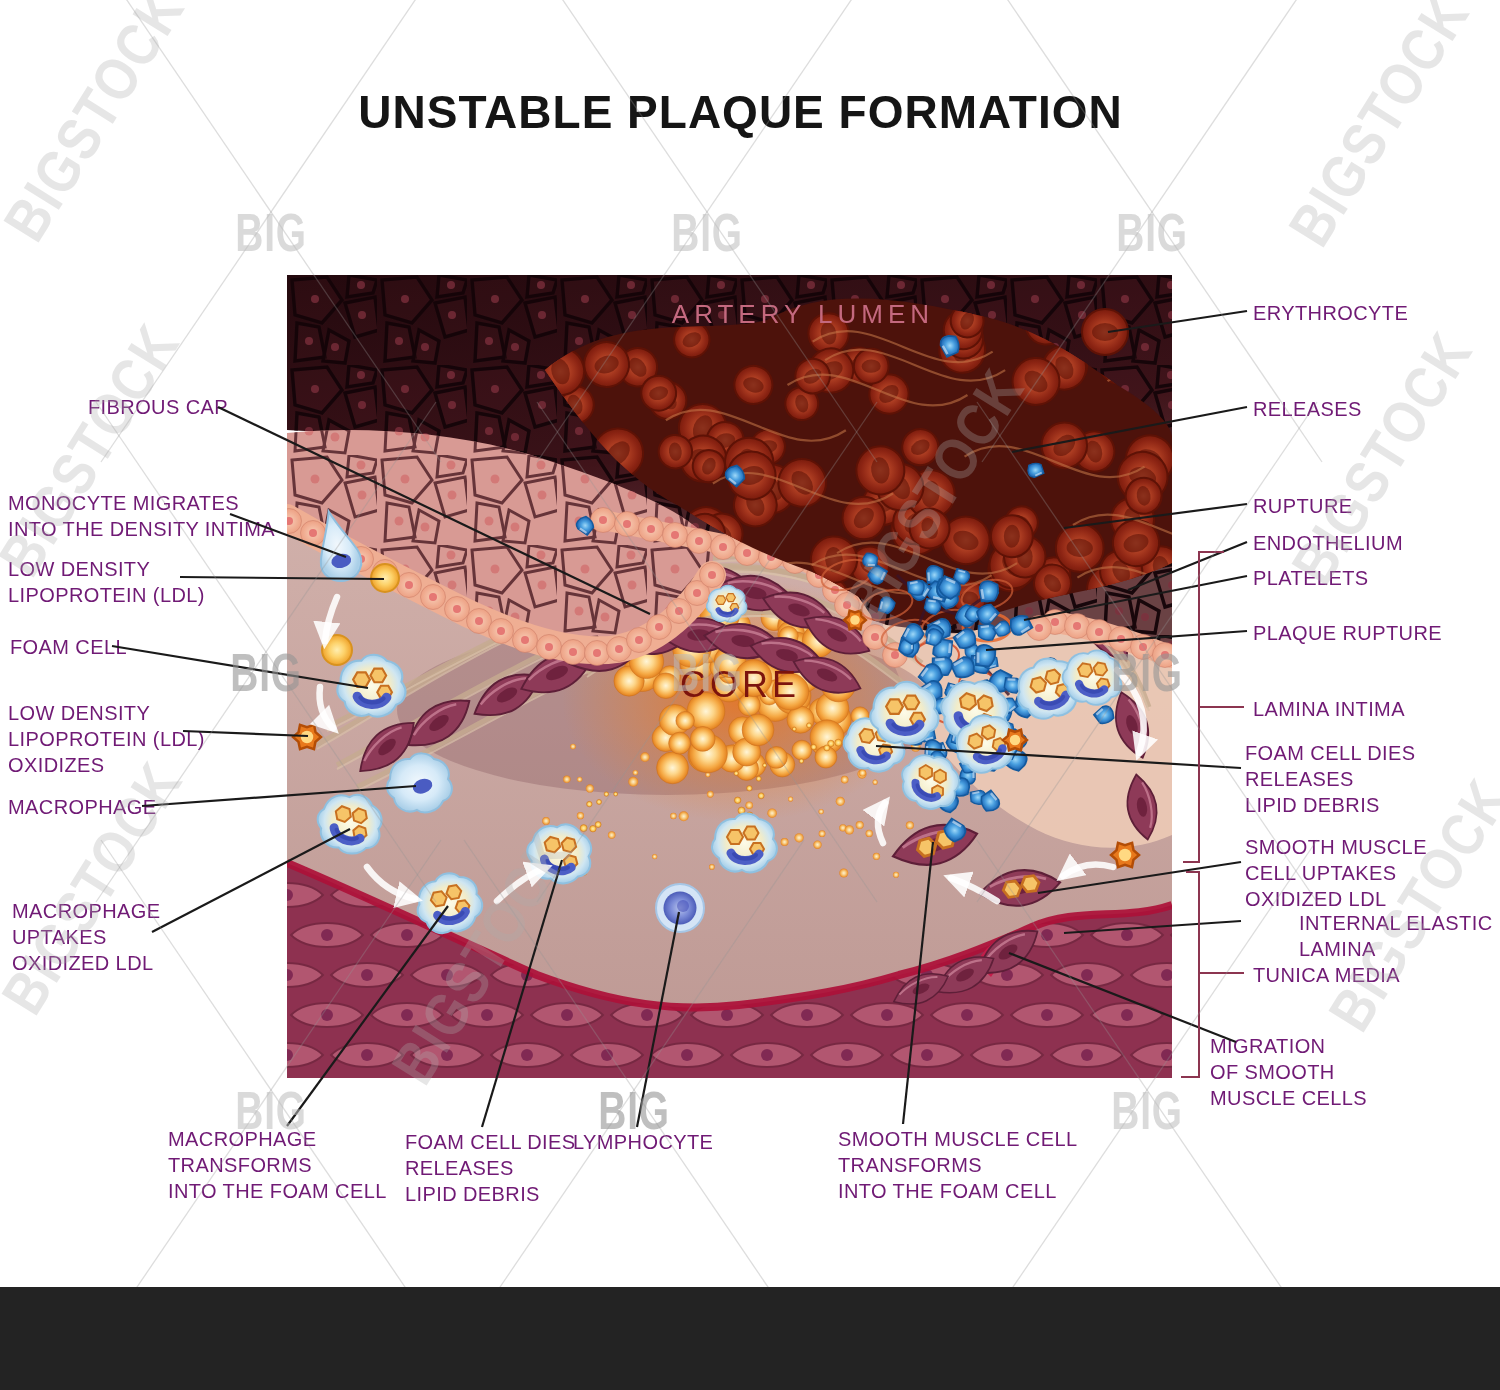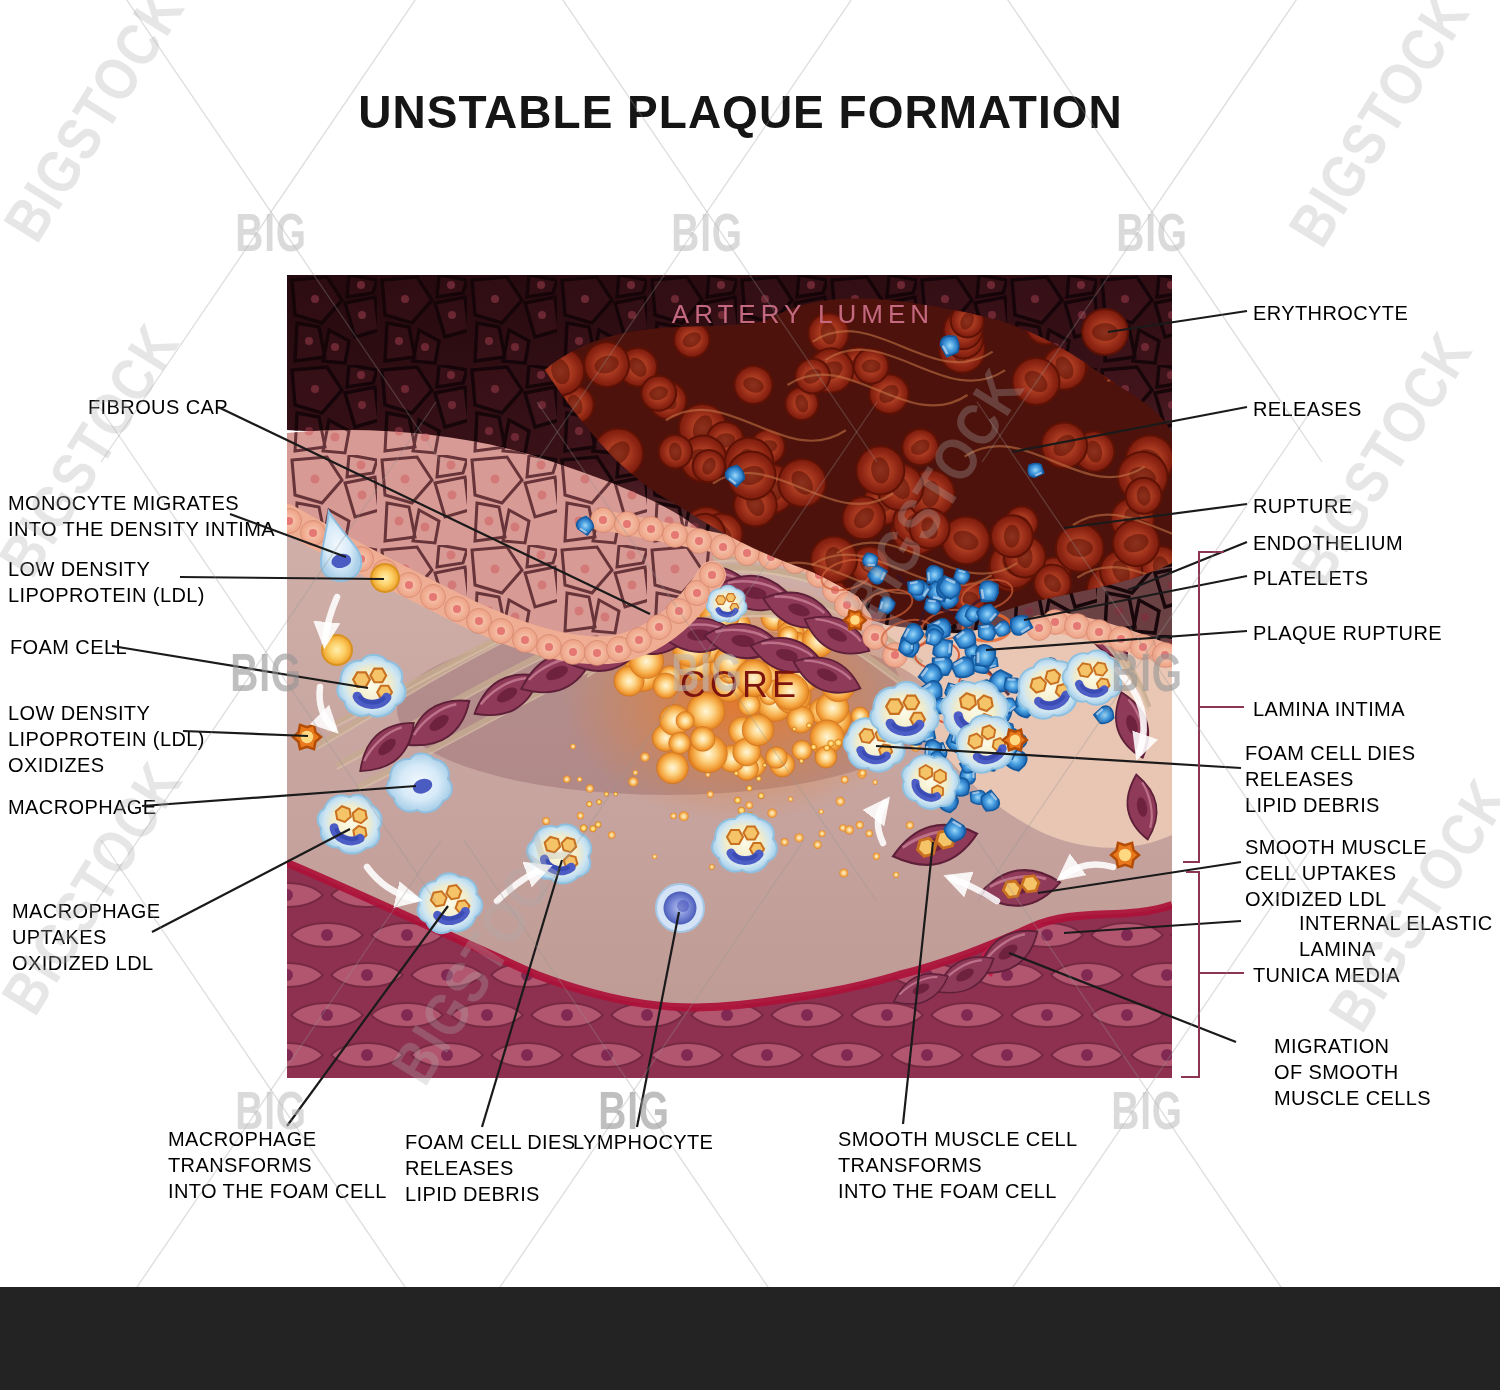--- a/index.html
+++ b/index.html
@@ -1,20 +1,20 @@
 <!DOCTYPE html>
 <html><head>
 <meta charset="utf-8">
 <style>
   html,body{margin:0;padding:0;}
   body{width:1500px;height:1390px;position:relative;background:#ffffff;overflow:hidden;
        font-family:"Liberation Sans","DejaVu Sans",sans-serif;}
   .page-title{position:absolute;left:0;top:54px;width:1481px;text-align:center;
       font-size:46px;font-weight:bold;letter-spacing:1px;color:#151515;}
-  .lbl{position:absolute;font-size:20px;line-height:26px;letter-spacing:.4px;color:#000000;
+  .lbl{position:absolute;font-size:20px;line-height:26px;letter-spacing:.4px;color:#701a75;
       white-space:pre-line;}
   #art{position:absolute;left:287px;top:275px;}
   #overlay{position:absolute;left:0;top:0;pointer-events:none;}
   #wmark{position:absolute;left:0;top:0;width:1500px;height:1390px;pointer-events:none;margin-left:34px;}
   .wm-big{position:absolute;font-weight:bold;font-size:54px;letter-spacing:1px;
       transform:translate(-50%,-50%) scaleX(.72);}
   .wm-diag{position:absolute;font-weight:bold;font-size:60px;letter-spacing:2px;
       color:rgba(172,172,172,.30);transform:translate(-50%,-50%) rotate(-58deg) scaleX(.85);
       white-space:nowrap;}
   .footer{position:absolute;left:0;top:1287px;width:1500px;height:103px;background:#232323;}
@@ -1527,21 +1527,21 @@
 <div class="lbl" style="left:1253px;top:620px">PLAQUE RUPTURE</div>
 <div class="lbl" style="left:1253px;top:696px">LAMINA INTIMA</div>
 <div class="lbl" style="left:1245px;top:740px">FOAM CELL DIES
 RELEASES
 LIPID DEBRIS</div>
 <div class="lbl" style="left:1245px;top:834px">SMOOTH MUSCLE
 CELL UPTAKES
 OXIDIZED LDL</div>
 <div class="lbl" style="left:1299px;top:910px">INTERNAL ELASTIC LAMINA</div>
 <div class="lbl" style="left:1253px;top:962px">TUNICA MEDIA</div>
-<div class="lbl" style="left:1274px;top:1033px">MIGRATION
+<div class="lbl" style="left:1210px;top:1033px">MIGRATION
 OF SMOOTH
 MUSCLE CELLS</div>
 
 <svg id="overlay" width="1500" height="1390">
     <line x1="218" y1="407" x2="650" y2="614" stroke="#1a1a1a" stroke-width="2.2"></line>
     <line x1="230" y1="514" x2="346" y2="557" stroke="#1a1a1a" stroke-width="2.2"></line>
     <line x1="180" y1="577" x2="384" y2="579" stroke="#1a1a1a" stroke-width="2.2"></line>
     <line x1="112" y1="646" x2="368" y2="688" stroke="#1a1a1a" stroke-width="2.2"></line>
     <line x1="183" y1="731" x2="308" y2="736" stroke="#1a1a1a" stroke-width="2.2"></line>
     <line x1="142" y1="806" x2="416" y2="786" stroke="#1a1a1a" stroke-width="2.2"></line>

